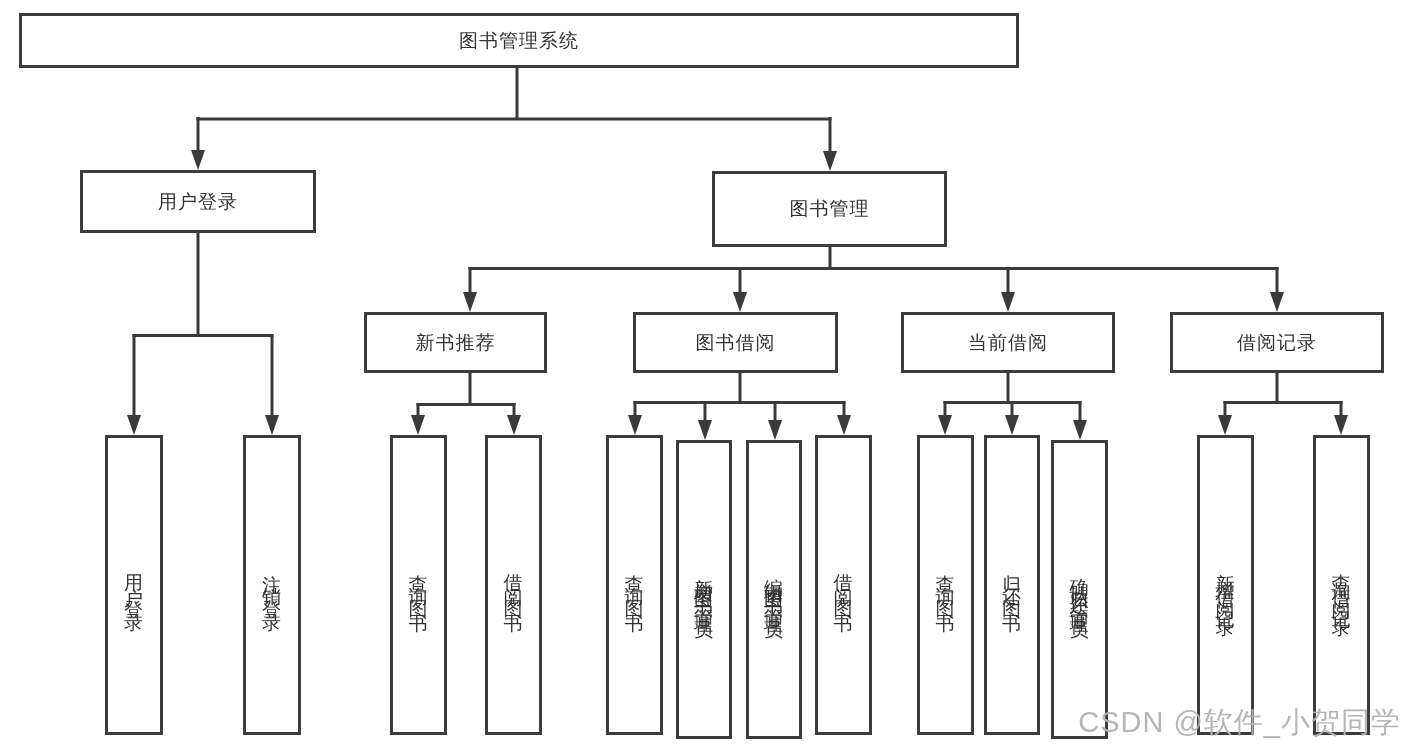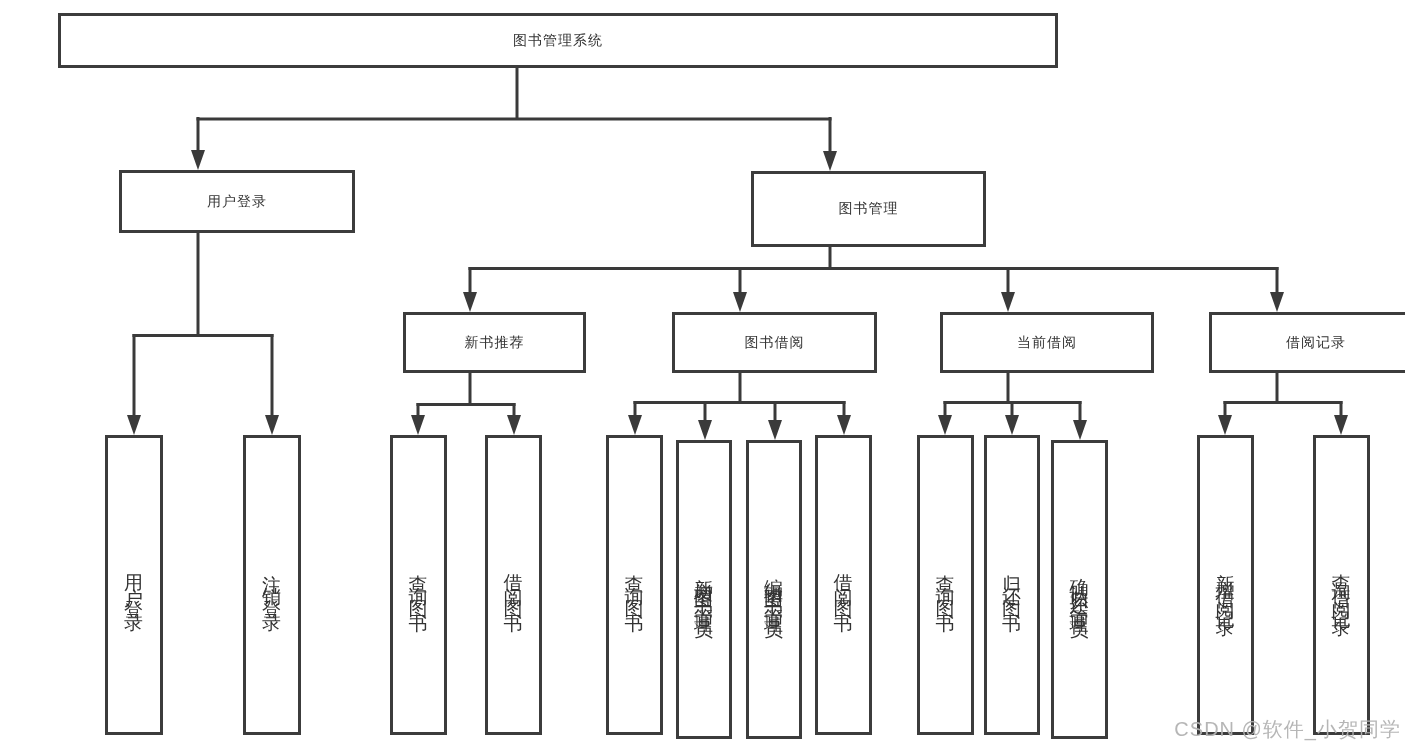--- a/index.html
+++ b/index.html
@@ -6,31 +6,31 @@
   .stage {
     position:relative; width:1405px; height:747px; background:#ffffff;
     font-family:"Liberation Sans","DejaVu Sans",sans-serif; overflow:hidden;
   }
   .connectors { position:absolute; left:0; top:0; z-index:1; }
   .box {
     position:absolute; box-sizing:border-box; background:#ffffff;
     border:3px solid #3c3c3c; color:#333333; z-index:2;
     display:flex; align-items:center; justify-content:center;
   }
-  .hbox { font-size:14px; letter-spacing:1px;margin-left:39px; }
+  .hbox { font-size:19px; letter-spacing:1px; }
   .vbox .vtext {
     writing-mode:vertical-rl; text-orientation:mixed;
     font-size:19px; line-height:1; white-space:nowrap;
   }
   .sp-l { letter-spacing:13px; }  
   .sp-m { letter-spacing:9px; }   
   .sp-s { letter-spacing:6px; }   
   .watermark {
     position:absolute; right:4px; bottom:4px; z-index:6;
-    font-size:20px; color:rgba(178,178,178,0.95); letter-spacing:1px;margin-top:11px;
+    font-size:29px; color:rgba(178,178,178,0.95); letter-spacing:1px;margin-top:11px;
   }
 </style>
 </head>
 <body>
 
 <div class="stage">
 
   <svg class="connectors" width="1405" height="747" viewBox="0 0 1405 747">
     <g stroke="#3a3a3a" stroke-width="3" fill="none">
       <path d="M517,68 V119"></path>

